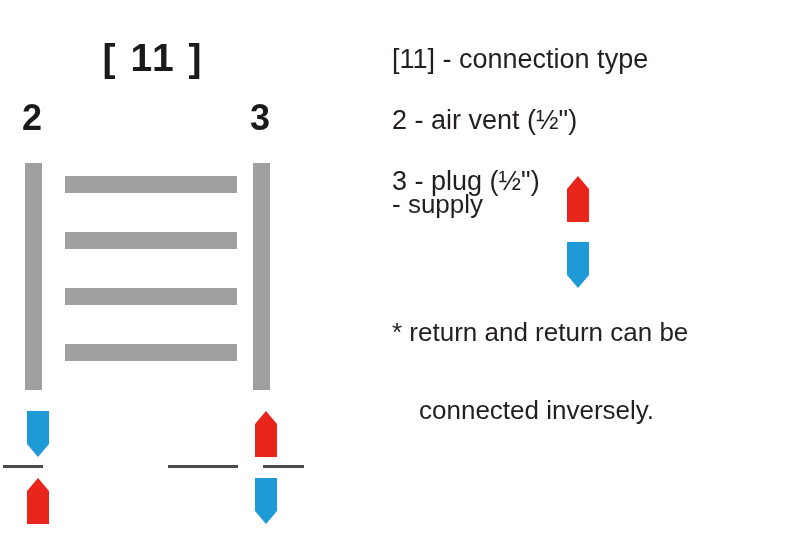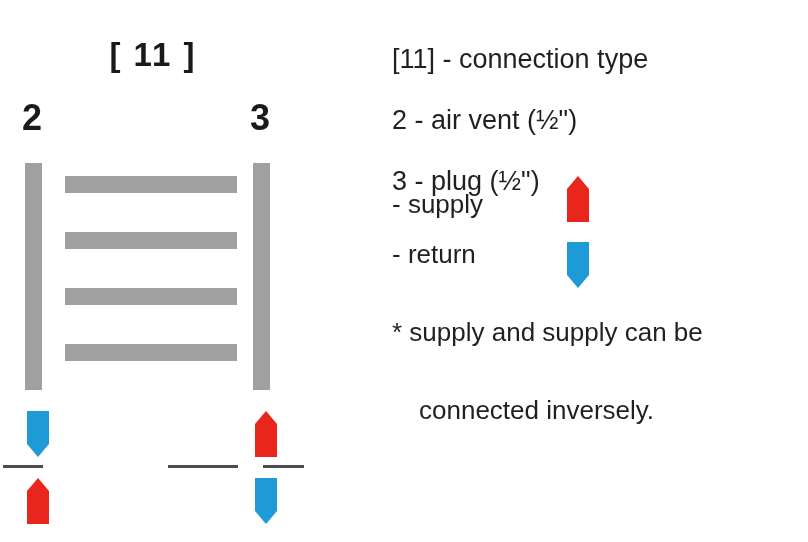--- a/index.html
+++ b/index.html
@@ -33,21 +33,21 @@
     width: 380px;
     height: 542px;
   }
 
   .conn-type-label {
     position: absolute;
     left: 88px;
     top: 38px;
     width: 130px;
     text-align: center;
-    font-size: 33px;
+    font-size: 39px;
     font-weight: bold;
     letter-spacing: 2px;
     color: #1a1a1a;
     line-height: 1;
     white-space: pre;
   }
 
   .port-label {
     position: absolute;
     font-size: 36px;
@@ -231,28 +231,27 @@
       <div class="flow-row supply-row">
         <span class="flow-label">- supply</span>
         <span class="flow-swatch">
           <svg viewBox="0 0 22 46" xmlns="http://www.w3.org/2000/svg">
             <polygon points="11,0 22,13 22,46 0,46 0,13" fill="#e8261c"></polygon>
           </svg>
         </span>
       </div>
 
       <div class="flow-row return-row">
-        <span class="flow-label">- return</span>
         <span class="flow-swatch">
           <svg viewBox="0 0 22 46" xmlns="http://www.w3.org/2000/svg">
             <polygon points="0,0 22,0 22,33 11,46 0,33" fill="#1e9ad6"></polygon>
           </svg>
         </span>
       </div>
     </div>
 
     <div class="footnote">
-      <div class="line">* supply and supply can be</div>
+      <div class="line">* return and return can be</div>
       <div class="line indent">connected inversely.</div>
     </div>
   </div>
 
 </div>
 
 </body></html>

